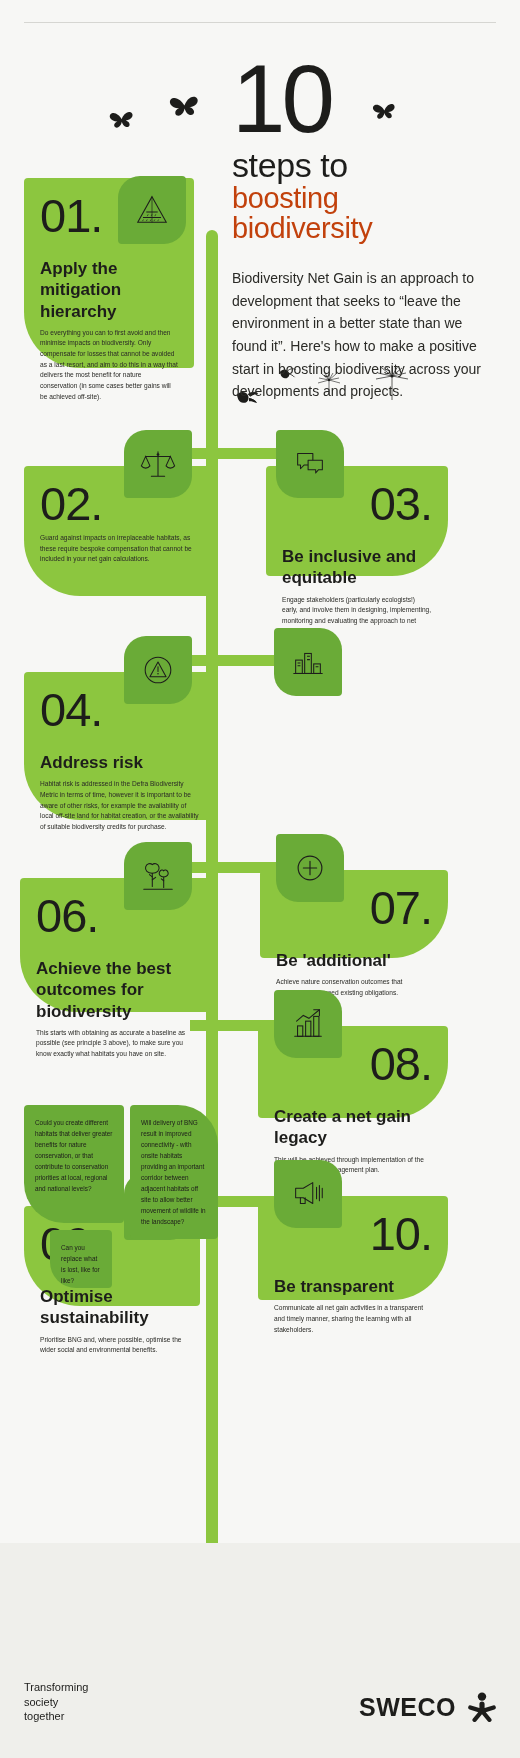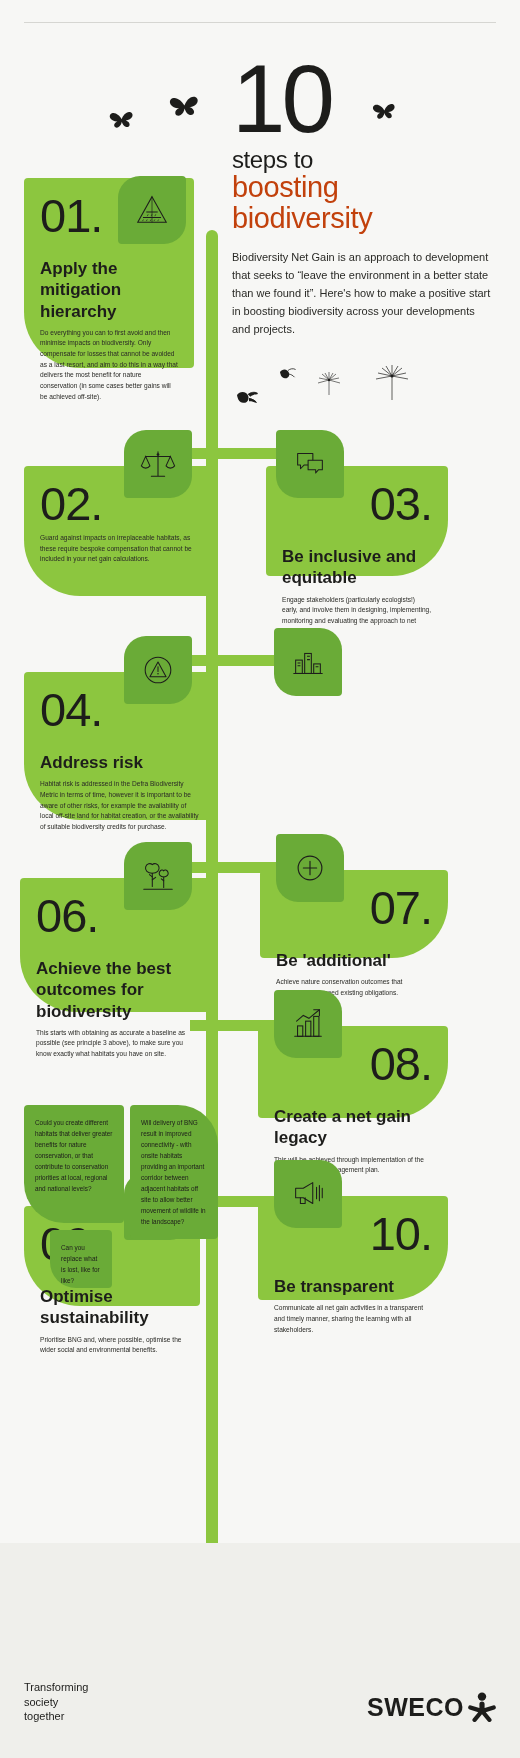--- a/index.html
+++ b/index.html
@@ -111,36 +111,36 @@
   .q1 { left: 24px;  top: 1105px; width: 100px; height: 118px; border-radius: 4px 4px 4px 40px; }
   .q2 { left: 130px; top: 1105px; width: 88px;  height: 134px; border-radius: 4px 40px 4px 4px; }
   .q3 { left: 50px;  top: 1230px; width: 62px;  height: 58px;  border-radius: 4px 4px 4px 26px; }
 
   
   .title-block { position: absolute; left: 232px; top: 58px; width: 262px; z-index: 6; }
   .big10 {
     font-size: 96px; line-height: 0.86; color: #1d1d1b;
     font-weight: 400; letter-spacing: -4px;
   }
-  .steps-to { font-size: 24px; color: #1d1d1b; line-height: 1.06; margin-top: 6px; letter-spacing: -0.4px; }
+  .steps-to { font-size: 34px; color: #1d1d1b; line-height: 1.06; margin-top: 6px; letter-spacing: -0.4px; }
   .green-line { font-size: 29px; color: #c2410c; line-height: 1.06; letter-spacing: -0.4px; }
-  .intro { font-size: 11px; color: #2a2a26; line-height: 1.62; margin-top: 16px; }
+  .intro { font-size: 14px; color: #2a2a26; line-height: 1.62; margin-top: 23px; }
 
   
   .footer-band {
     position: absolute; left: 0; bottom: 0; width: 520px; height: 215px;
     background: #efefeb; z-index: 2;
   }
   .foot-text {
     position: absolute; left: 24px; bottom: 34px;
     font-size: 11px; line-height: 1.32; color: #1d1d1b; z-index: 7;
   }
   .sweco {
     position: absolute; right: 24px; bottom: 36px;
-    display: flex; align-items: center; gap: 4px; z-index: 7;
+    display: flex; align-items: center; gap: 12px; z-index: 7;
   }
   .sweco-word { font-size: 25px; font-weight: 700; letter-spacing: 0.5px; color: #1d1d1b; }
 
   
   .bug { position: absolute; z-index: 6; }
 </style>
 </head>
 <body>
 
 <div class="page">

